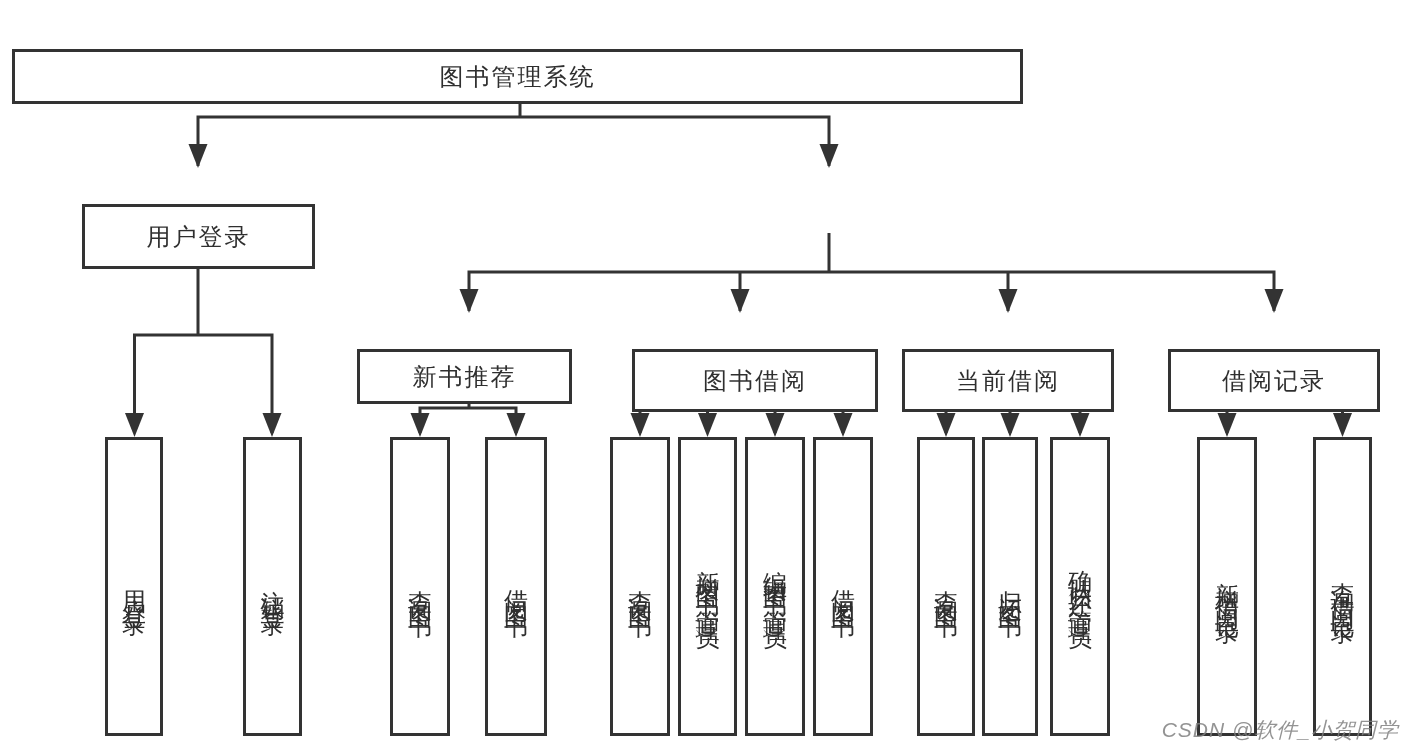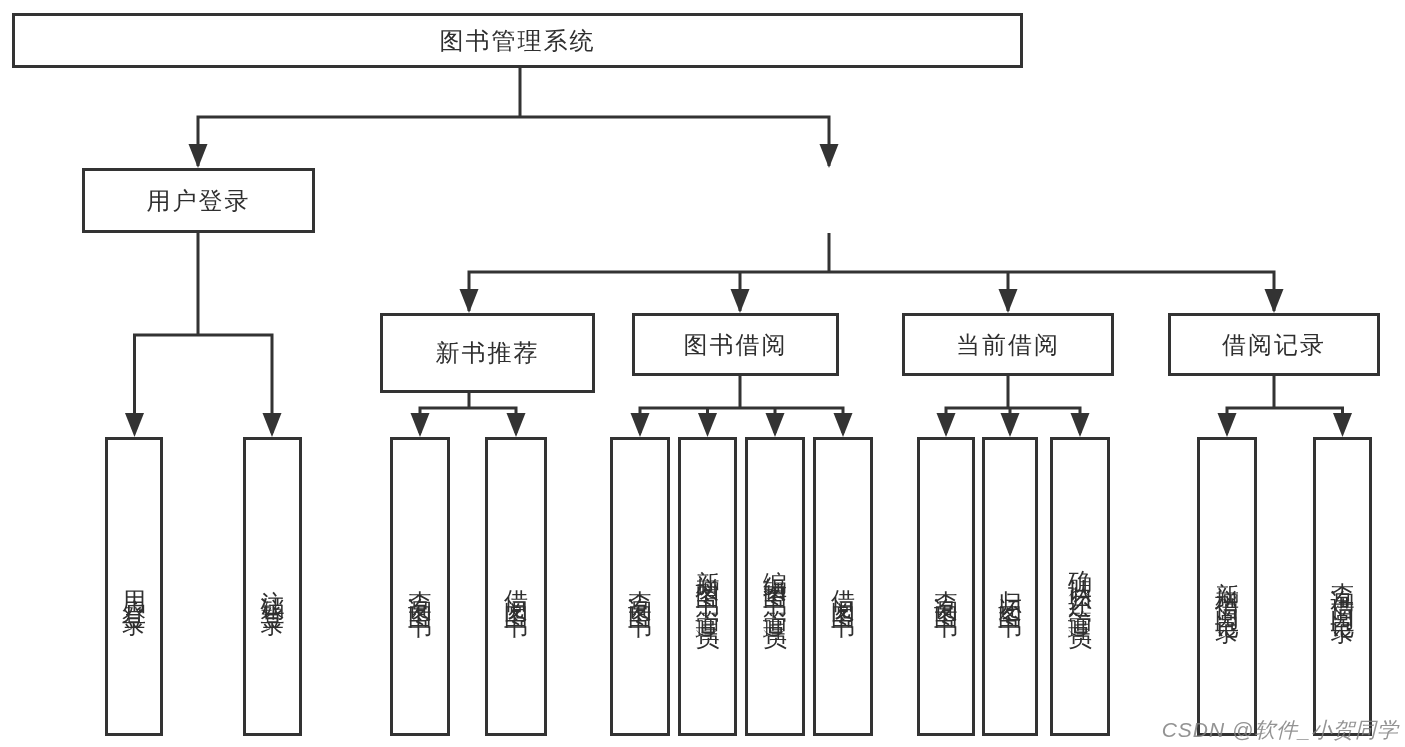--- a/index.html
+++ b/index.html
@@ -6,28 +6,28 @@
   .canvas {
     position:relative; width:1405px; height:747px; background:#ffffff;
     font-family:"Liberation Sans","DejaVu Sans",sans-serif; overflow:hidden;
   }
   svg.connectors { position:absolute; left:0; top:0; z-index:0; }
   .box {
     position:absolute; box-sizing:border-box; z-index:1;
     border:3px solid #333333; background:#ffffff; color:#2f2f2f;
     display:flex; align-items:center; justify-content:center;
   }
-  .hbox { font-size:24px; letter-spacing:2px; white-space:nowrap; }
+  .hbox { font-size:24px; letter-spacing:2px; white-space:nowrap;margin-top:36px; }
   .vbox { writing-mode:vertical-rl; font-size:24px; letter-spacing:8px; line-height:1; }
   
   #node-root      { left:12px;   top:13px;  width:1011px; height:55px; }
   #node-login     { left:82px;   top:168px; width:233px;  height:65px; }
   #node-bookmgmt  { left:712px;  top:168px; width:236px;  height:65px; }
-  #node-g-recommend { left:380px;  top:313px; width:215px; height:80px; }
-  #node-g-borrow    { left:632px;  top:313px; width:207px; height:63px; }
+  #node-g-recommend { left:357px;  top:313px; width:215px; height:55px; }
+  #node-g-borrow    { left:632px;  top:313px; width:246px; height:63px; }
   #node-g-current   { left:902px;  top:313px; width:212px; height:63px; }
   #node-g-records   { left:1168px; top:313px; width:212px; height:63px; }
   
   .leaf { top:437px; height:299px; }
   #leaf-login-1   { left:105px;  width:58px; }
   #leaf-logout    { left:243px;  width:59px; }
   #leaf-query-1   { left:390px;  width:60px; }
   #leaf-borrow-1  { left:485px;  width:62px; }
   #leaf-query-2   { left:610px;  width:60px; }
   #leaf-add-book  { left:678px;  width:59px; }

